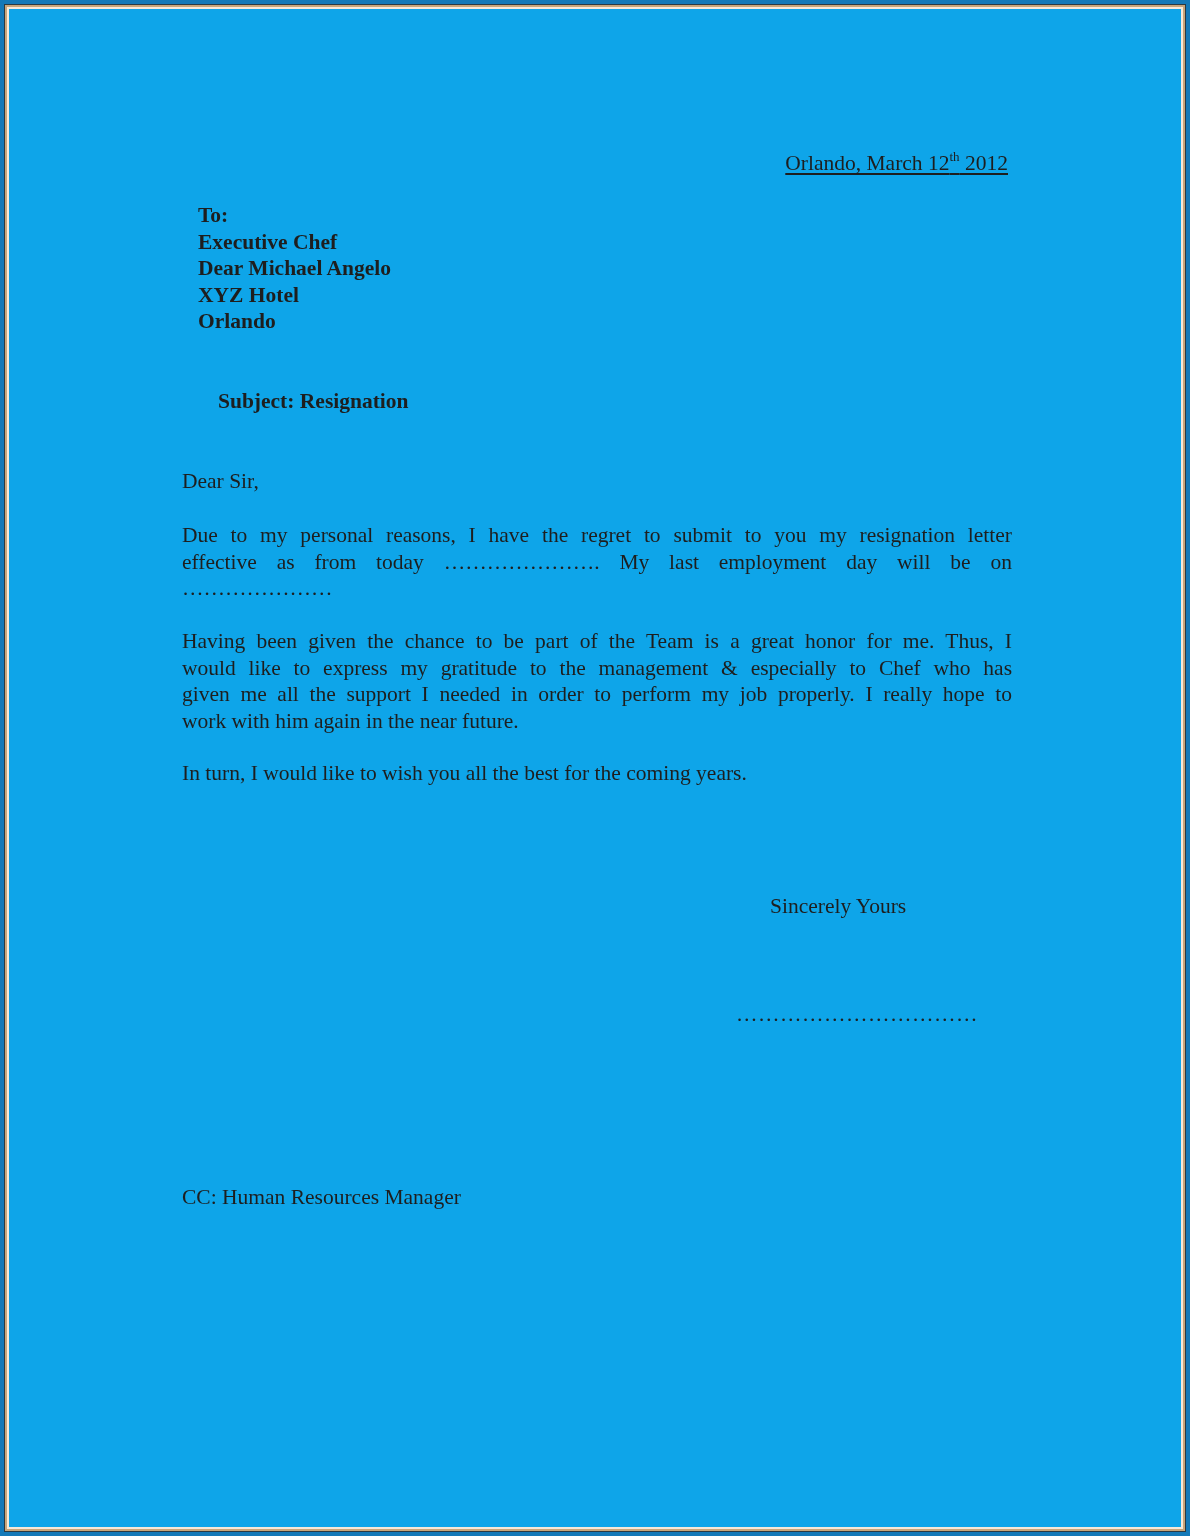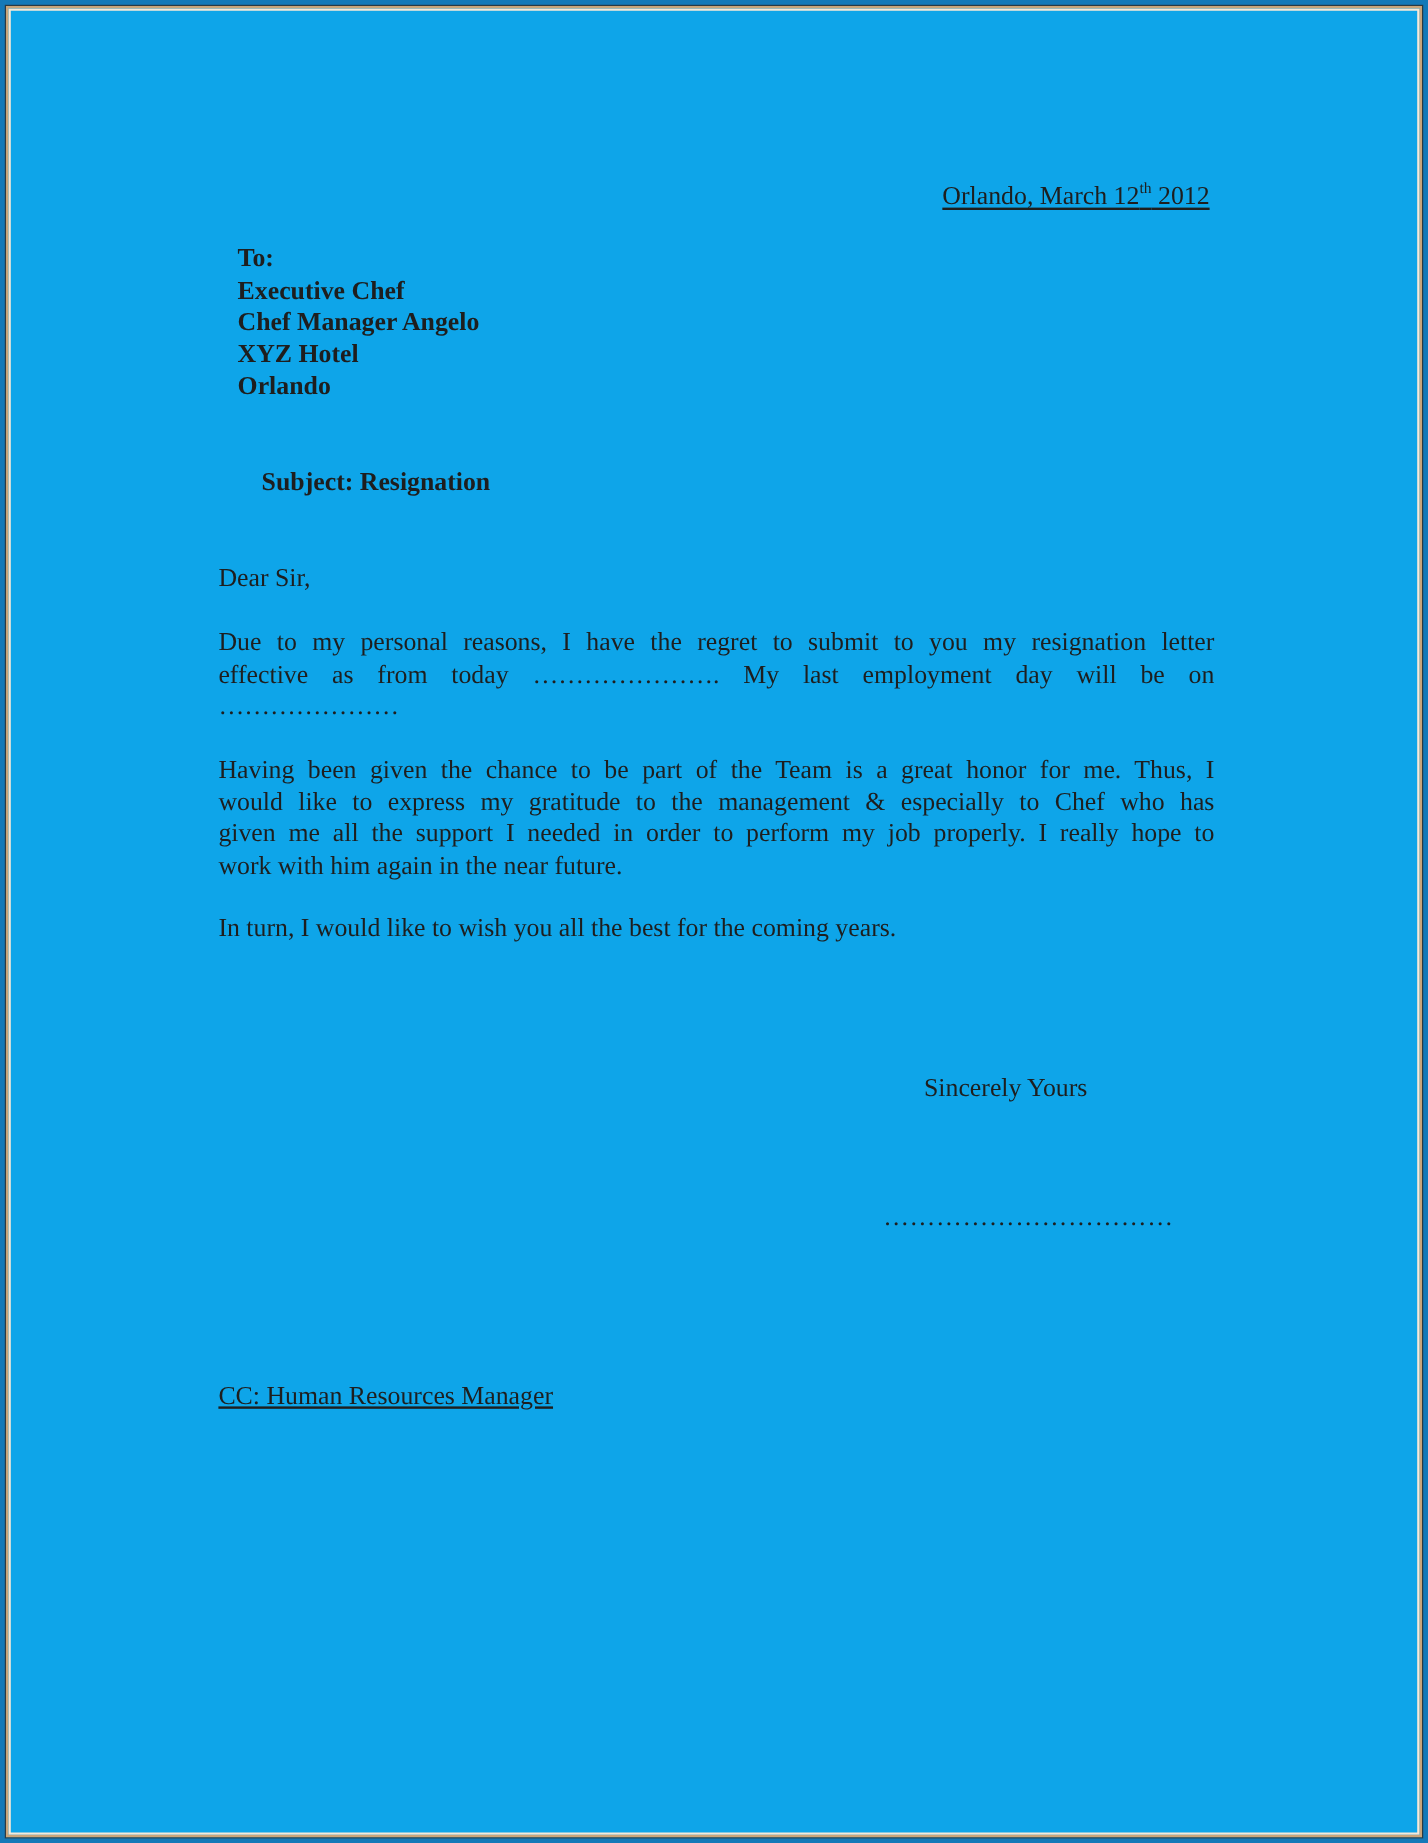--- a/index.html
+++ b/index.html
@@ -45,34 +45,34 @@
       text-align: justify;
       text-align-last: left;
     }
     .para .line { display: block; text-align: justify; text-align-last: justify; white-space: nowrap; }
     .para .line.last { text-align-last: left; }
     .p1 { top: 515px; }
     .p2 { top: 621px; }
     .p3 { top: 753px; }
     .closing { left: 763px; top: 886px; text-align: center; }
     .sigline { left: 729px; top: 994px; letter-spacing: 0.5px; }
-    .cc { left: 175px; top: 1143px; text-decoration: underline; }
+    .cc { left: 175px; top: 1177px; }
   </style>
 </head>
 <body>
 
 <div class="frame">
   <div class="frame-inner">
 
     <div class="t date"><span>Orlando, March 12</span><sup>th</sup><span> 2012</span></div>
 
     <div class="t bold address">
       <div>To:</div>
       <div>Executive Chef</div>
-      <div>Chef Manager Angelo</div>
+      <div>Dear Michael Angelo</div>
       <div>XYZ Hotel</div>
       <div>Orlando</div>
     </div>
 
     <div class="t bold subject">Subject: Resignation</div>
 
     <div class="t greeting">Dear Sir,</div>
 
     <div class="para p1">
       <span class="line">Due to my personal reasons, I have the regret to submit to you my resignation letter</span>

